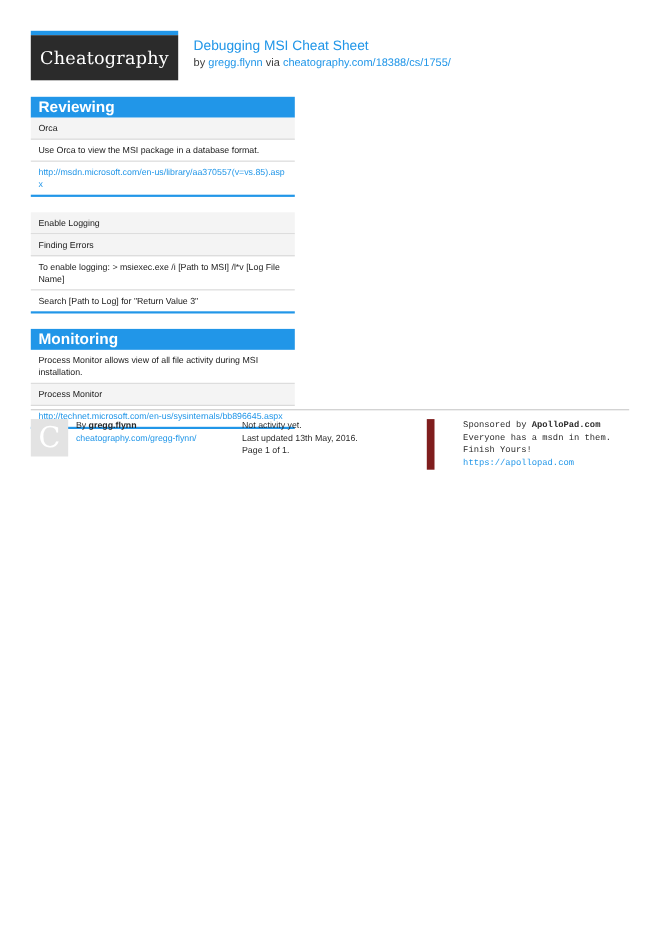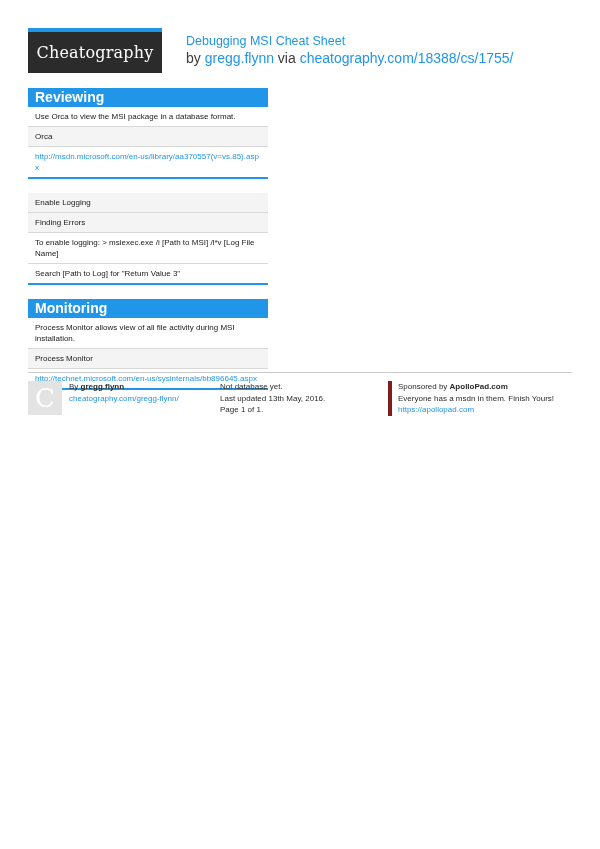--- a/index.html
+++ b/index.html
@@ -43,32 +43,32 @@
     align-items: center;
     justify-content: center;
   }
   .logo-text {
     color: #ffffff;
     font-family: "DejaVu Serif", serif;
     font-size: 16px;
     letter-spacing: 0.2px;
   }
   .title-block {
-    padding-left: 24px;
+    padding-left: 14px;
     padding-top: 6px;
   }
   .doc-title {
     color: #2196e8;
     font-size: 12.5px;
     font-weight: normal;
     line-height: 15px;
     margin: 0 0 3px 0;
   }
   .byline {
-    font-size: 14px;
+    font-size: 10px;
     color: #3b3b3b;
     line-height: 12px;
   }
   .byline a {
     color: #2196e8;
     text-decoration: none;
   }
 
   
   .content {
@@ -126,22 +126,23 @@
     width: 190px;
     display: flex;
     align-items: flex-start;
   }
   .f-col.second {
     width: 170px;
     padding-left: 2px;
   }
   .f-col.third {
     width: 184px;
-    padding-left: 6px;
-    border-left: 4px solid #7f1d1d;
+    padding-left: 26px;
+    border-left: 7px solid #7f1d1d;
+    font-family: Liberation Mono, monospace;
   }
   .avatar {
     width: 34px;
     height: 34px;
     background: #e3e3e3;
     color: #ffffff;
     font-family: "DejaVu Serif", serif;
     font-size: 26px;
     line-height: 34px;
     text-align: center;
@@ -175,22 +176,22 @@
         <span>by </span><a href="#">gregg.flynn</a><span> via </span><a href="#">cheatography.com/18388/cs/1755/</a>
       </div>
     </div>
   </div>
 
   <div class="content">
     <div class="column">
 
       <div class="card">
         <div class="card-title">Reviewing</div>
+        <div class="row alt">Orca</div>
         <div class="row">Use Orca to view the MSI package in a database format.</div>
-        <div class="row alt">Orca</div>
         <div class="row"><a href="#">http://msdn.microsoft.com/en-us/library/aa370557(v=vs.85).aspx</a></div>
       </div>
 
       <div class="card">
         <div class="row alt">Enable Logging</div>
         <div class="row alt">Finding Errors</div>
         <div class="row">To enable logging: &gt; msiexec.exe /i [Path to MSI] /l*v [Log File Name]</div>
         <div class="row">Search [Path to Log] for "Return Value 3"</div>
       </div>
 
@@ -206,21 +207,21 @@
 
   <div class="footer">
     <div class="f-col first">
       <div class="avatar">C</div>
       <div>
         <div><span>By </span><span class="f-name">gregg.flynn</span></div>
         <a href="#">cheatography.com/gregg-flynn/</a>
       </div>
     </div>
     <div class="f-col second">
-      <div>Not database yet.</div>
+      <div>Not activity yet.</div>
       <div>Last updated 13th May, 2016.</div>
       <div>Page 1 of 1.</div>
     </div>
     <div class="f-col third">
       <div><span>Sponsored by </span><span class="f-strong">ApolloPad.com</span></div>
       <div>Everyone has a msdn in them. Finish Yours!</div>
       <a href="#">https://apollopad.com</a>
     </div>
   </div>
 

